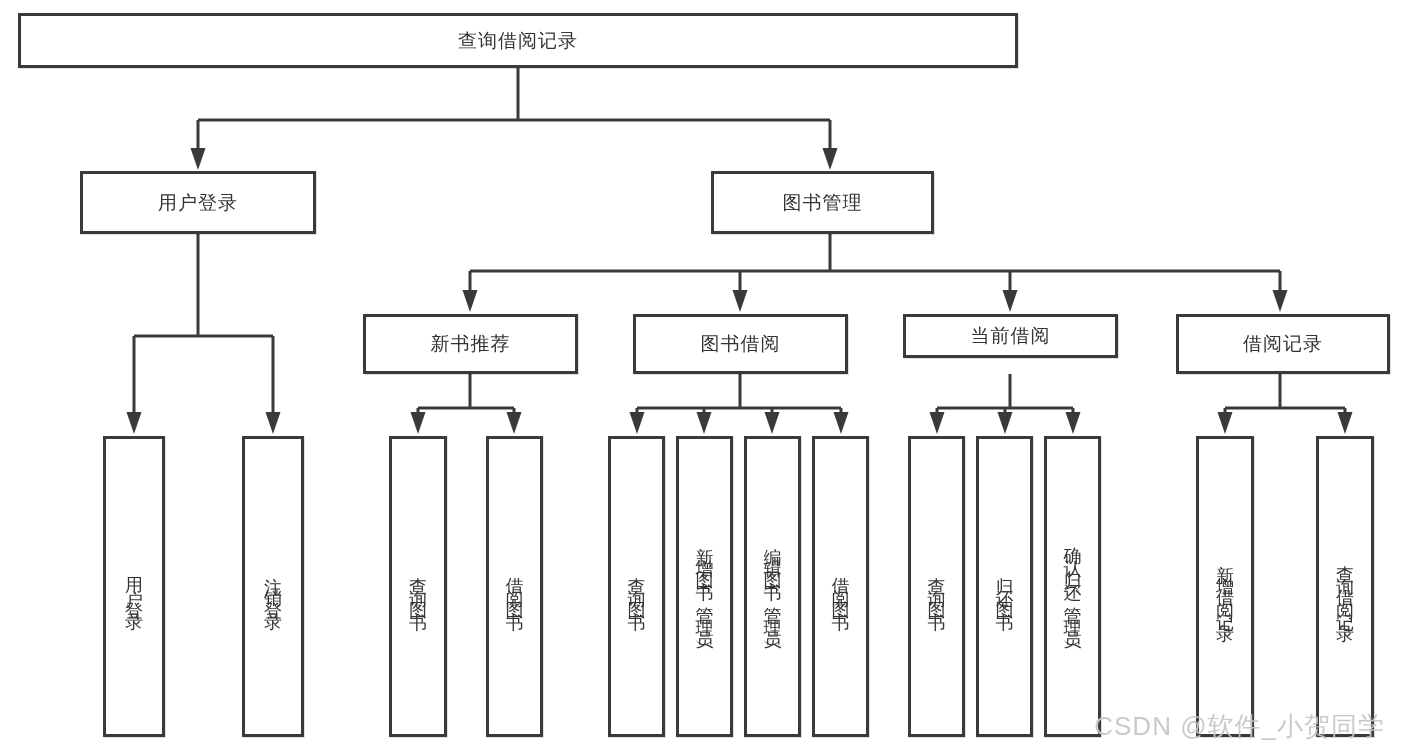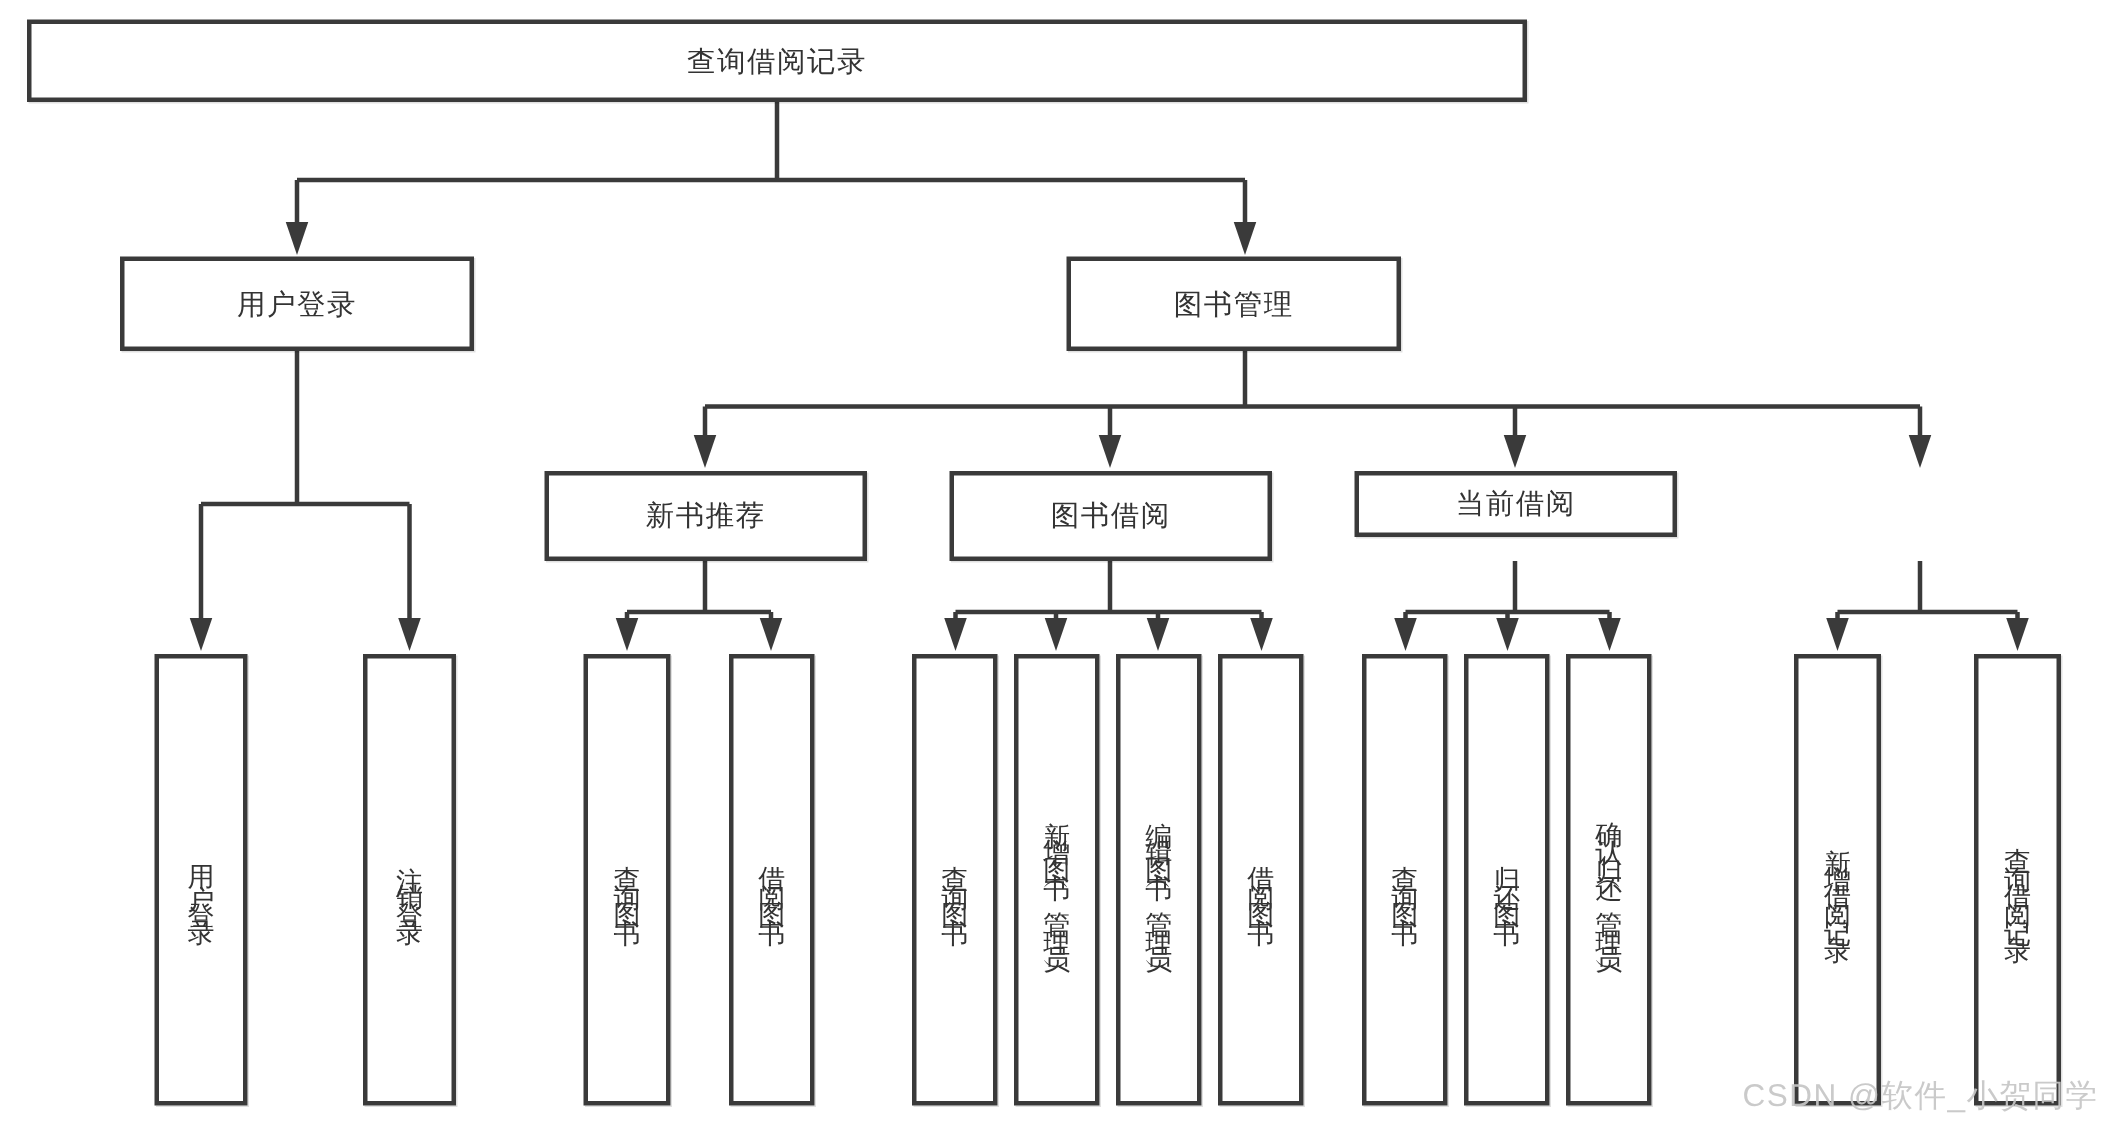--- a/index.html
+++ b/index.html
@@ -34,22 +34,22 @@
   .node.v span{
     writing-mode:vertical-rl;
     text-orientation:mixed;
     font-size:18px;
     letter-spacing:12px;
     line-height:1;
     white-space:nowrap;
   }
   .watermark{
     position:absolute;
-    right:6px;bottom:3px;
-    font-size:21px;
+    right:20px;bottom:3px;
+    font-size:26px;
     color:var(--wm);
     z-index:2;
     opacity:0.92;
     letter-spacing:1px;
   }
 </style>
 </head>
 <body>
 
 <div id="stage">
@@ -104,20 +104,23 @@
 
   <div class="node h" style="left:363px;top:314px;width:215px;height:60px">
     <span>新书推荐</span>
   </div>
   <div class="node h" style="left:633px;top:314px;width:215px;height:60px">
     <span>图书借阅</span>
   </div>
   <div class="node h" style="left:903px;top:314px;width:215px;height:44px">
     <span>当前借阅</span>
   </div>
+  <div class="node h" style="left:1176px;top:314px;width:214px;height:60px">
+    <span>借阅记录</span>
+  </div>
 
   <div class="node v" style="left:103px;top:436px;width:62px;height:301px">
     <span>用户登录</span>
   </div>
   <div class="node v" style="left:242px;top:436px;width:62px;height:301px">
     <span>注销登录</span>
   </div>
 
   <div class="node v" style="left:389px;top:436px;width:58px;height:301px">
     <span>查询图书</span>

